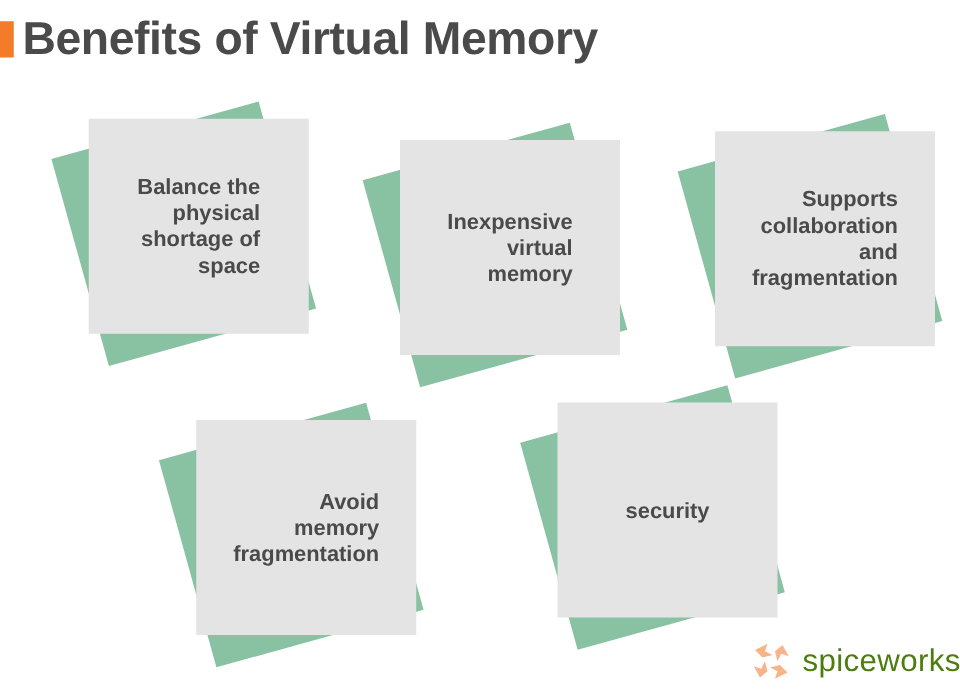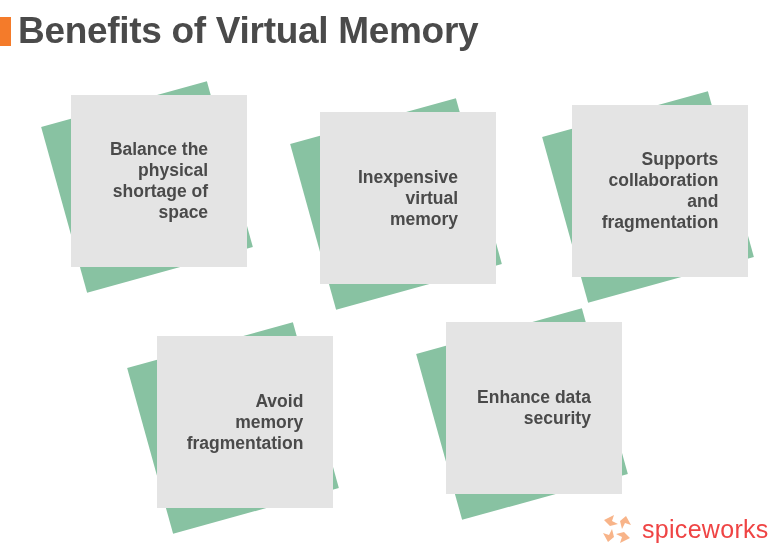--- a/index.html
+++ b/index.html
@@ -32,21 +32,21 @@
   }
   .card .label {
     font-size: 17.5px; font-weight: bold; color: #4a4a4a;
     line-height: 21px; padding: 0 12px;
   }
   .logo {
     position: absolute; left: 600px; top: 512px;
     display: flex; align-items: center;
   }
   .logo .brand {
-    font-size: 25px; color: #ef4444; letter-spacing: 0.3px;
+    font-size: 25px; color: #4d7c0f; letter-spacing: 0.3px;
     margin-left: 8px;
   }
 </style>
 </head>
 <body>
 
 <div class="accent-bar"></div>
 <div class="title">Benefits of Virtual Memory</div>
 
 <div class="card" style="left:71px; top:95px;">
@@ -92,21 +92,20 @@
       <div>memory</div>
       <div>fragmentation</div>
     </div>
   </div>
 </div>
 
 <div class="card" style="left:446px; top:322px;">
   <div class="back"></div>
   <div class="front">
     <div class="label">
-      <div>Enhance data</div>
       <div>security</div>
     </div>
   </div>
 </div>
 
 <div class="logo">
   <svg width="34" height="34" viewBox="0 0 34 34">
     <g fill="#f8b489">
       <path d="M4 8 L14 3 L12 9 L18 12 L10 14 Z"></path>
       <path d="M30 26 L20 31 L22 25 L16 22 L24 20 Z"></path>

